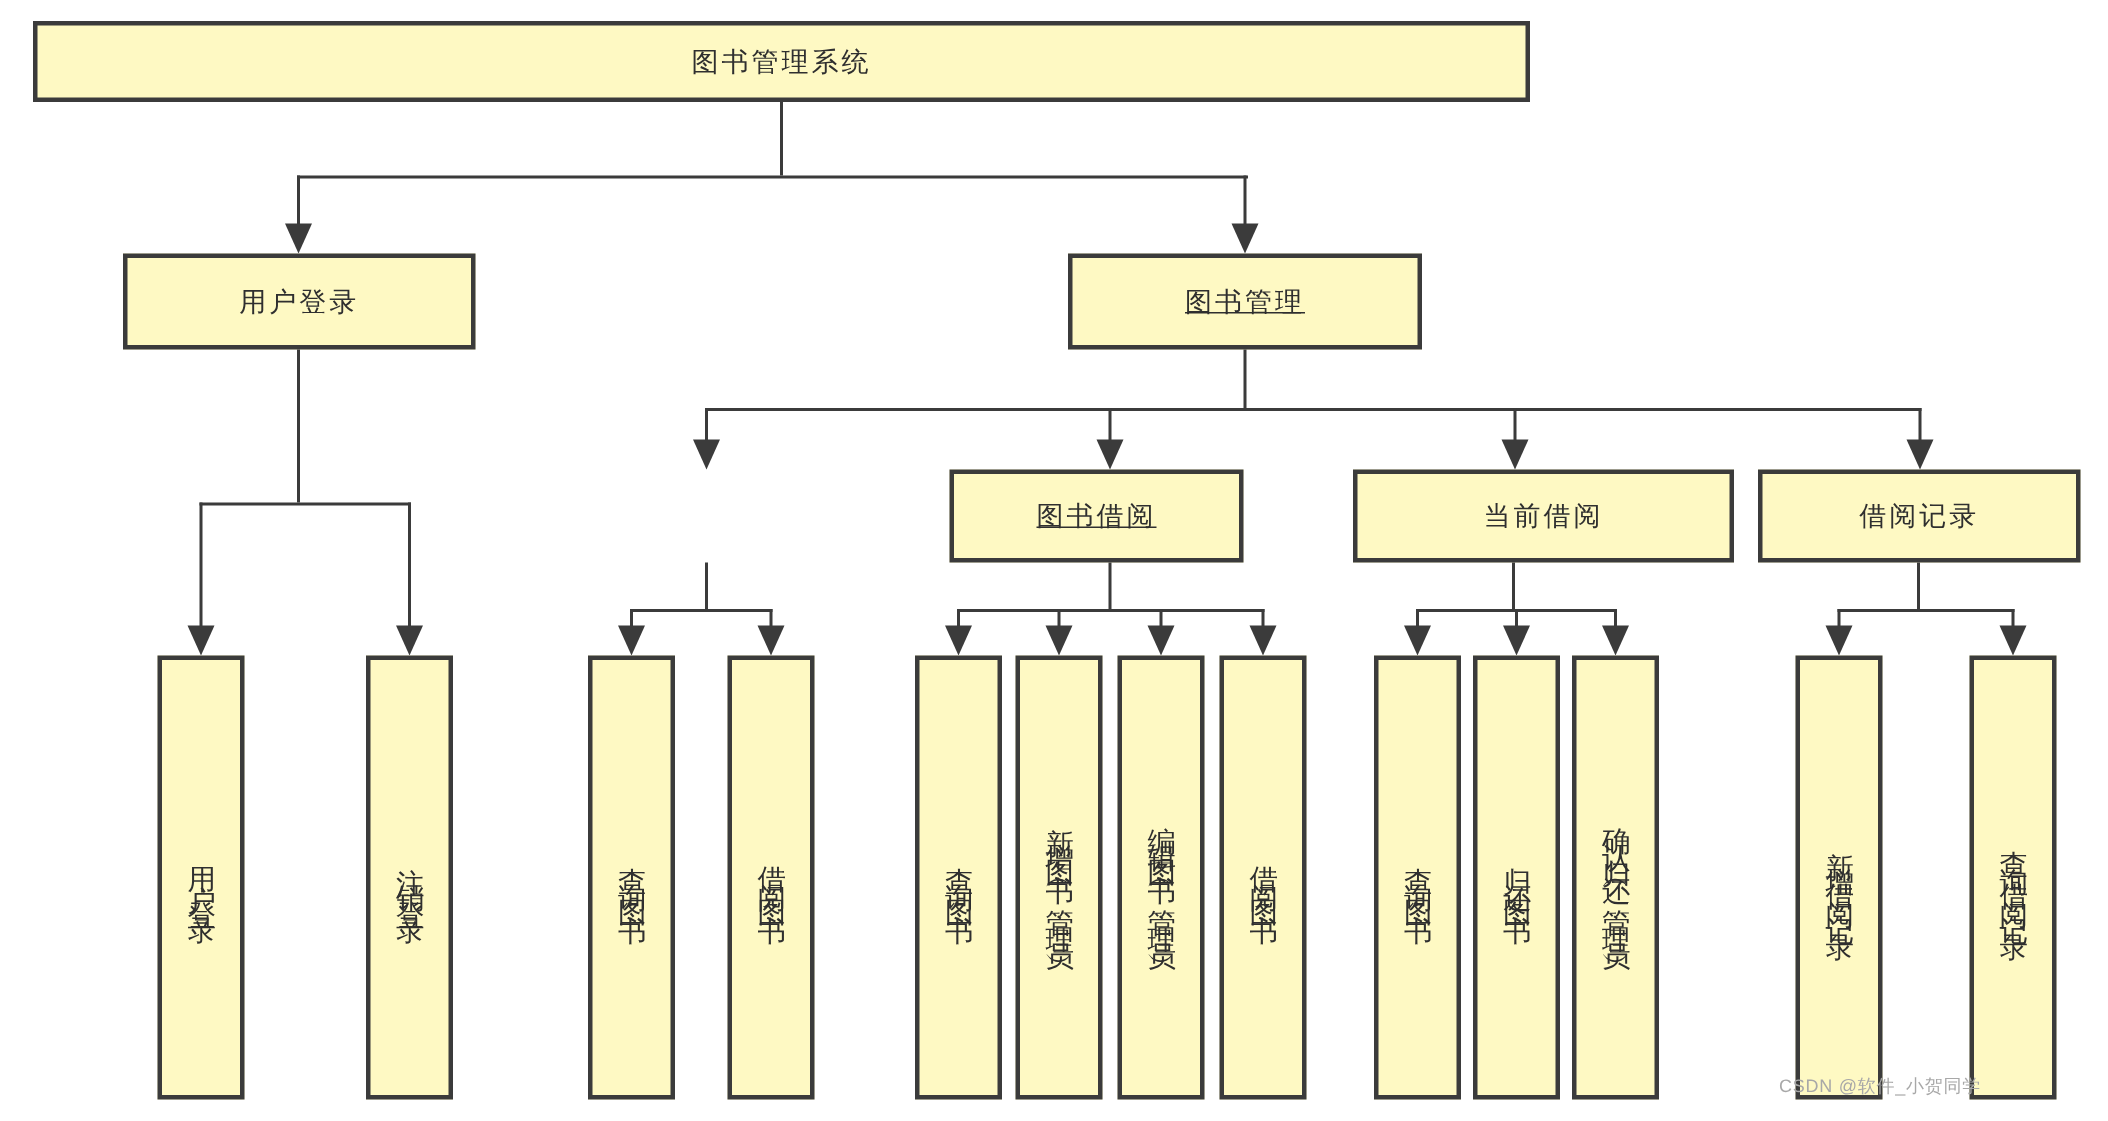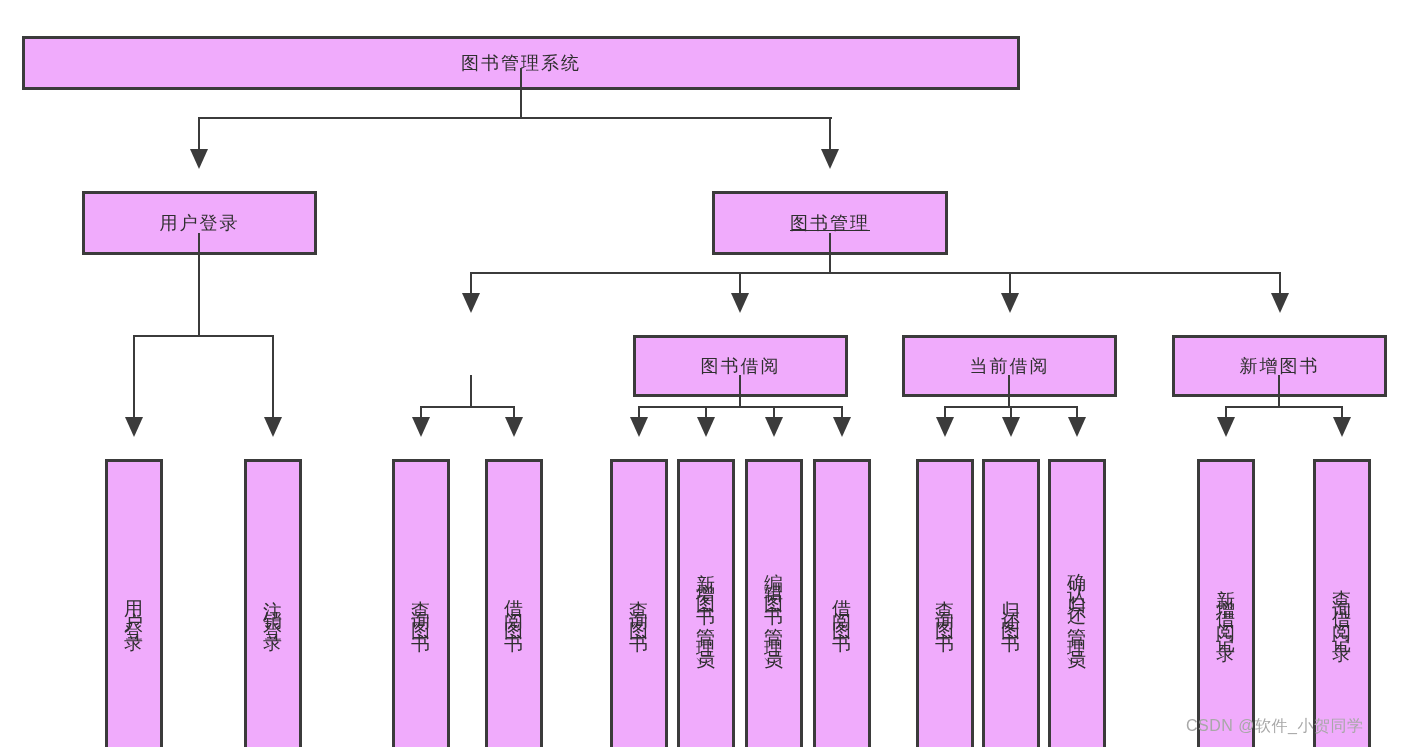--- a/index.html
+++ b/index.html
@@ -12,26 +12,25 @@
     width: 1405px;
     height: 747px;
     background: var(--background, #ffffff);
     overflow: hidden;
   }
   
   .node {
     position: absolute;
     box-sizing: border-box;
     border: 3px solid var(--line, #3b3b3b);
-    background: #f0abfc;
+    background: #fef9c3;
     display: flex;
     align-items: center;
     justify-content: center;
     color: var(--text, #2f2f2f);
-    margin-top: 22px;
   }
   .h-node { font-size: 18px; letter-spacing: 2px; }
   .v-node span {
     writing-mode: vertical-rl;
     text-orientation: mixed;
     font-size: 19px;
     line-height: 1;
     letter-spacing: 11px;
     white-space: nowrap;
   }
@@ -47,33 +46,33 @@
     content: ""; position: absolute; left: 0; bottom: 0;
     width: 0; height: 0;
     border-left: 9px solid transparent;
     border-right: 9px solid transparent;
     border-top: 20px solid var(--line, #3b3b3b);
   }
   
   #watermark {
     position: absolute;
     left: 1186px; top: 716px;
-    font-size: 16px;
+    font-size: 12px;
     color: var(--watermark, #a8a8a8);
     letter-spacing: 0.5px;
     z-index: 5;
     white-space: nowrap;
   }
   
   #b-root    { left: 22px;   top: 14px;  width: 998px; height: 54px; }
   #b-user    { left: 82px;   top: 169px; width: 235px; height: 64px; }
   #b-mgmt    { left: 712px;  top: 169px; width: 236px; height: 64px; text-decoration: underline; }
   #b-newbook { left: 364px;  top: 313px; width: 214px; height: 62px; }
-  #b-borrow  { left: 633px;  top: 313px; width: 215px; height: 62px; }
-  #b-current { left: 902px;  top: 313px; width: 215px; height: 62px; }
+  #b-borrow  { left: 633px;  top: 313px; width: 196px; height: 62px; text-decoration: underline; }
+  #b-current { left: 902px;  top: 313px; width: 254px; height: 62px; }
   #b-record  { left: 1172px; top: 313px; width: 215px; height: 62px; }
   .leaf      { top: 437px; width: 58px; height: 296px; }
   #l-user    { left: 105px; }
   #l-logout  { left: 244px; }
   #l-q1      { left: 392px; }
   #l-b1      { left: 485px; }
   #l-q2      { left: 610px; }
   #l-add     { left: 677px; }
   #l-edit    { left: 745px; }
   #l-b2      { left: 813px; }
@@ -156,21 +155,21 @@
   <div class="arrow" id="a-current"></div>
   <div class="arrow" id="a-record"></div>
 
   <div class="node h-node" id="b-borrow">
     <span>图书借阅</span>
   </div>
   <div class="node h-node" id="b-current">
     <span>当前借阅</span>
   </div>
   <div class="node h-node" id="b-record">
-    <span>新增图书</span>
+    <span>借阅记录</span>
   </div>
 
   <div class="v" id="v-newbook"></div>
   <div class="h" id="h-newbook"></div>
   <div class="arrow" id="a-q1"></div>
   <div class="arrow" id="a-b1"></div>
 
   <div class="v" id="v-borrow"></div>
   <div class="h" id="h-borrow"></div>
   <div class="arrow" id="a-q2"></div>

